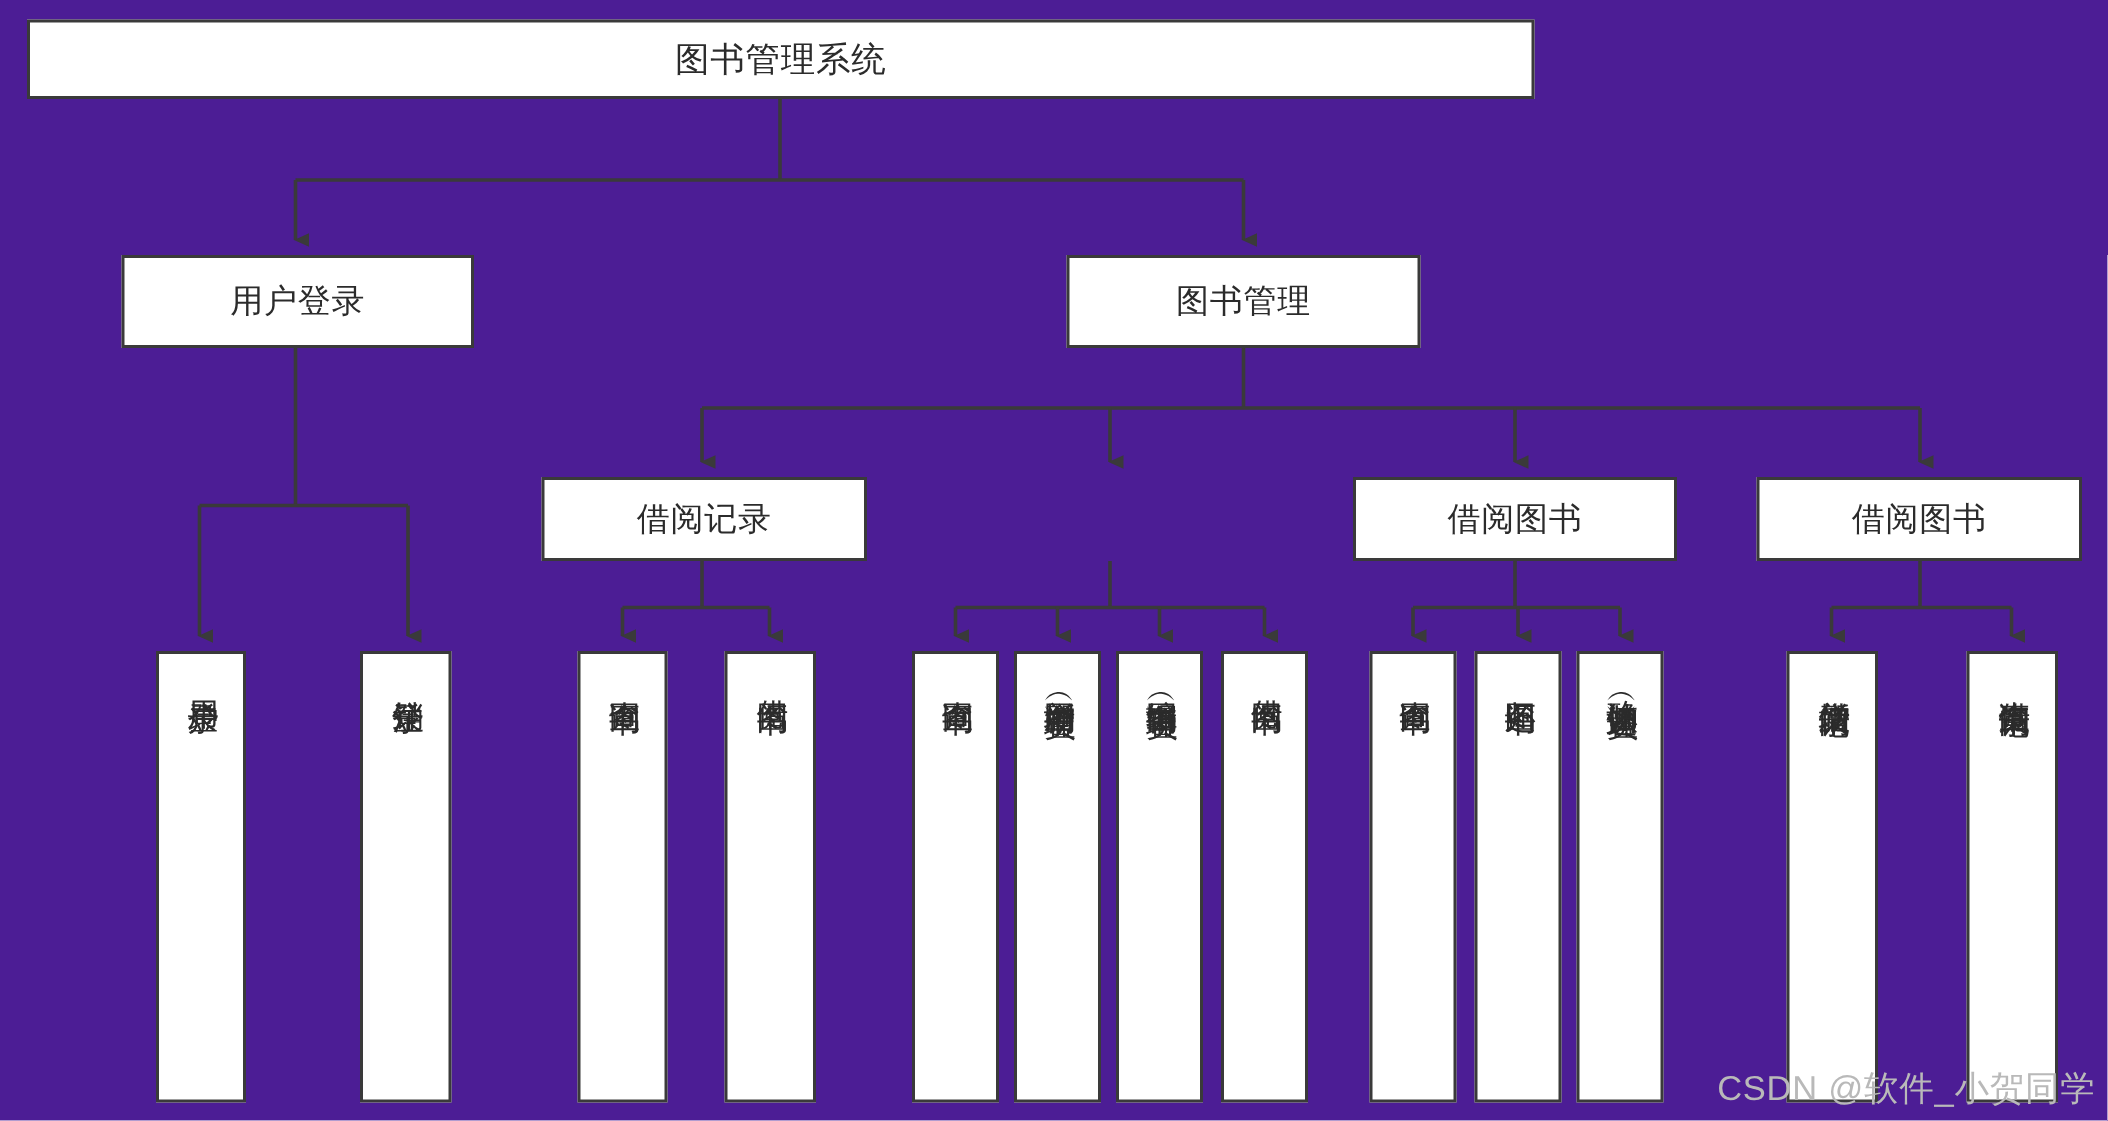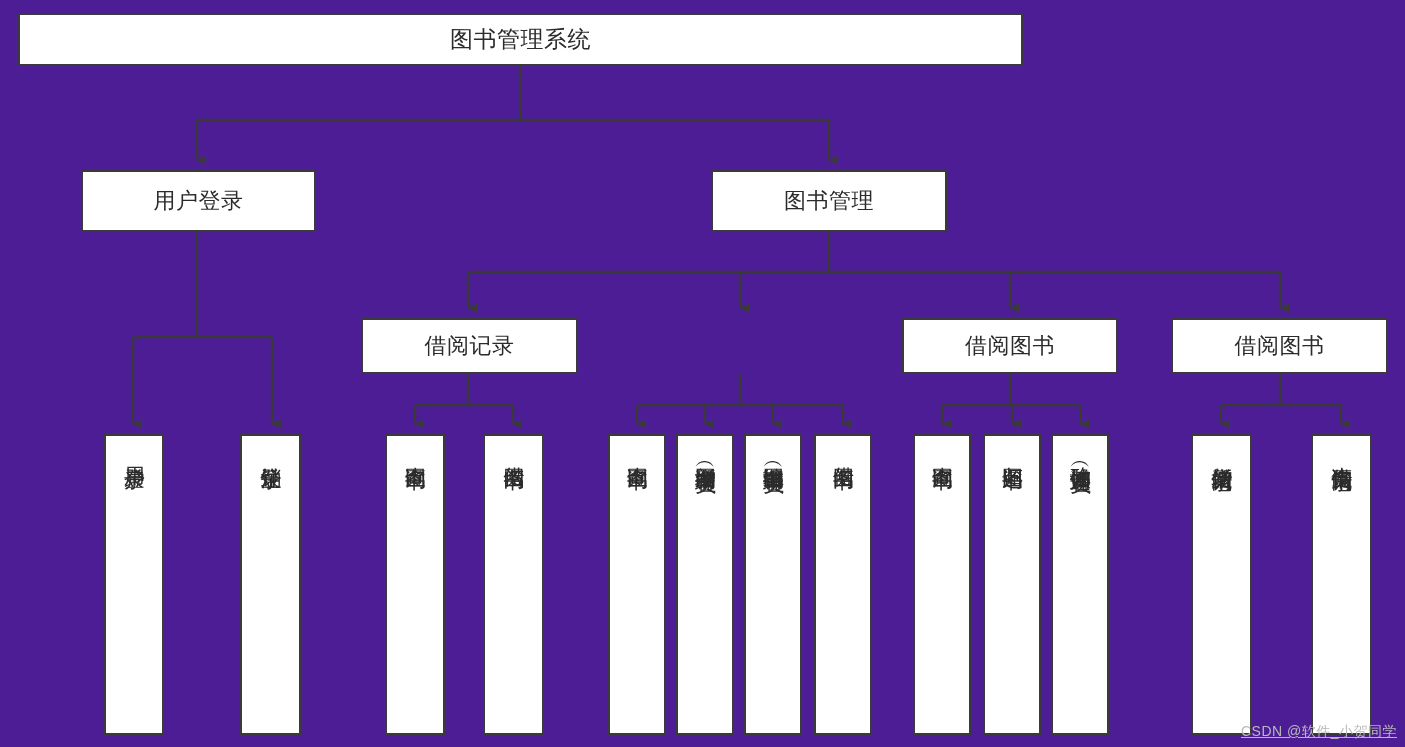--- a/index.html
+++ b/index.html
@@ -55,25 +55,24 @@
     white-space: normal;
   }
   .node.root .node-label { font-size: 23px; }
   .node.level2 .node-label { font-size: 22px; }
   .node.level3 .node-label { font-size: 22px; }
   #watermark {
     position: absolute;
     right: 8px;
     bottom: 6px;
     color: #b9b9b9;
-    font-size: 14px;
+    font-size: 23px;
     letter-spacing: 0.5px;
     z-index: 9;
     white-space: nowrap;
-    text-decoration: underline;
   }
 </style>
 </head>
 <body>
 
 <div id="diagram-root">
 
   <svg id="edge-layer" viewBox="0 0 1405 747" xmlns="http://www.w3.org/2000/svg">
     <defs>
       <marker id="arrowhead" markerWidth="9" markerHeight="10" refX="4.5" refY="9" orient="auto" markerUnits="userSpaceOnUse">

